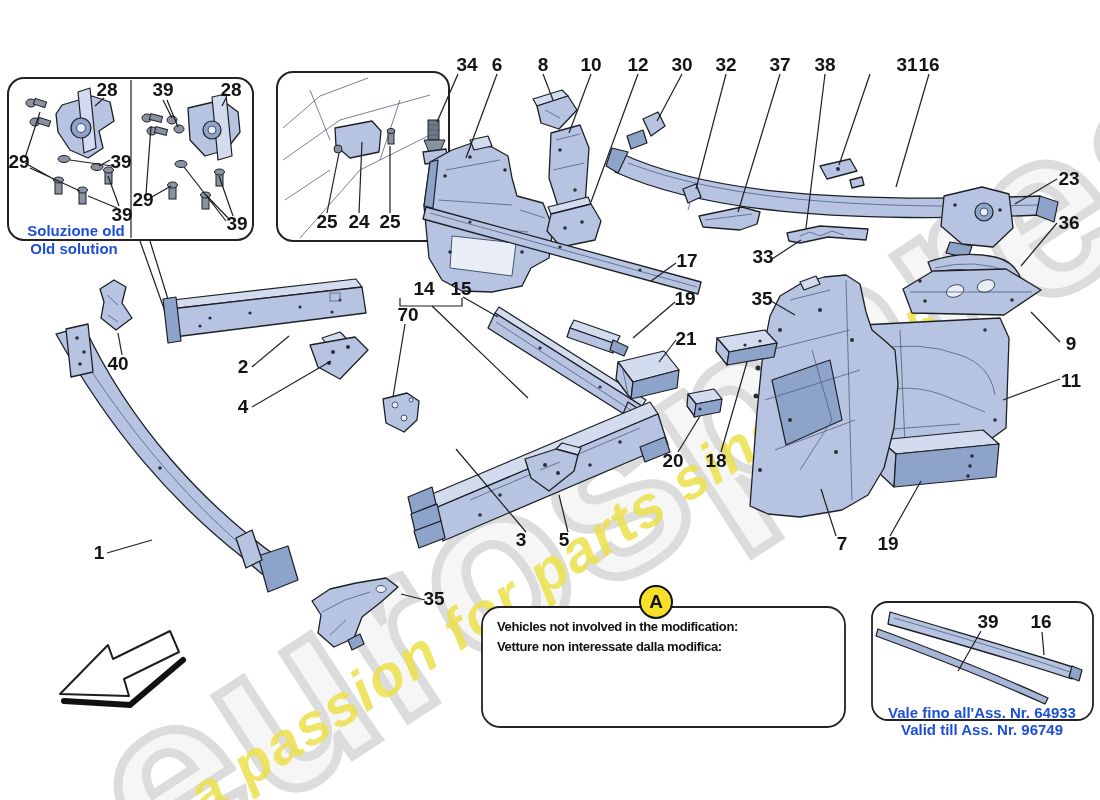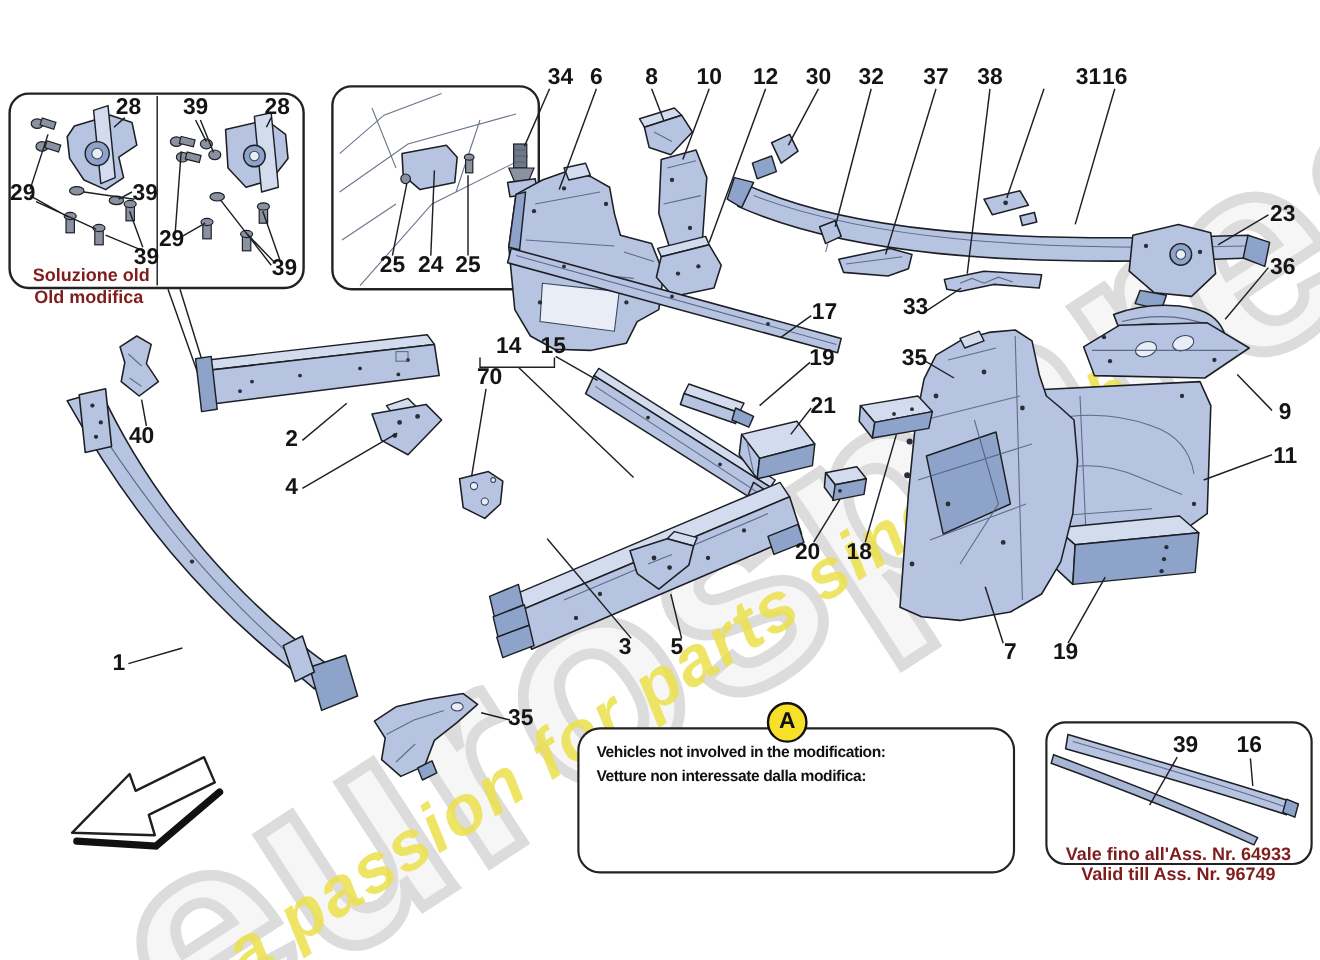--- a/index.html
+++ b/index.html
@@ -20,21 +20,21 @@
   .mt{fill:#707786;stroke:#1d1f24;stroke-width:1;}
   .mt2{fill:#8a92a2;stroke:#1d1f24;stroke-width:1;}
   .ln{stroke:#1d1f24;stroke-width:1.2;fill:none;}
   .det{stroke:#4d5a78;stroke-width:.9;fill:none;opacity:.85;}
   .dot{fill:#2a2e36;}
   .boxline{fill:#ffffff;stroke:#222;stroke-width:2;}
   
   .co{position:absolute;transform:translate(-50%,-50%);font-weight:bold;font-size:19px;
       color:#141414;white-space:nowrap;}
   .cap{position:absolute;transform:translate(-50%,-50%);font-weight:bold;font-size:15px;
-      color:#7f1d1d;white-space:nowrap;}
+      color:#1d4ed8;white-space:nowrap;}
   .note-text{position:absolute;left:497px;top:617px;width:340px;font-weight:bold;font-size:13px;
       letter-spacing:-0.35px;line-height:19.5px;color:#111;white-space:nowrap;}
   .badge{position:absolute;left:656px;top:602px;transform:translate(-50%,-50%);width:30px;height:30px;
       border-radius:50%;background:#f6e02a;border:2.5px solid #111;display:flex;align-items:center;
       justify-content:center;font-weight:bold;font-size:19px;color:#111;}
 </style>
 </head>
 <body>
 
 <div id="stage">
@@ -456,21 +456,21 @@
 
   <span class="co" style="left:107px;top:90px">28</span>
   <span class="co" style="left:163px;top:90px">39</span>
   <span class="co" style="left:231px;top:90px">28</span>
   <span class="co" style="left:19px;top:162px">29</span>
   <span class="co" style="left:121px;top:162px">39</span>
   <span class="co" style="left:143px;top:200px">29</span>
   <span class="co" style="left:122px;top:215px">39</span>
   <span class="co" style="left:237px;top:224px">39</span>
   <span class="cap" style="left:76px;top:230px">Soluzione old</span>
-  <span class="cap" style="left:74px;top:248px">Old modifica</span>
+  <span class="cap" style="left:74px;top:248px">Old solution</span>
 
   <span class="co" style="left:327px;top:222px">25</span>
   <span class="co" style="left:359px;top:222px">24</span>
   <span class="co" style="left:390px;top:222px">25</span>
 
   <span class="co" style="left:988px;top:622px">39</span>
   <span class="co" style="left:1041px;top:622px">16</span>
   <span class="cap" style="left:982px;top:712px">Vale fino all'Ass. Nr. 64933</span>
   <span class="cap" style="left:982px;top:729px">Valid till Ass. Nr. 96749</span>
 

